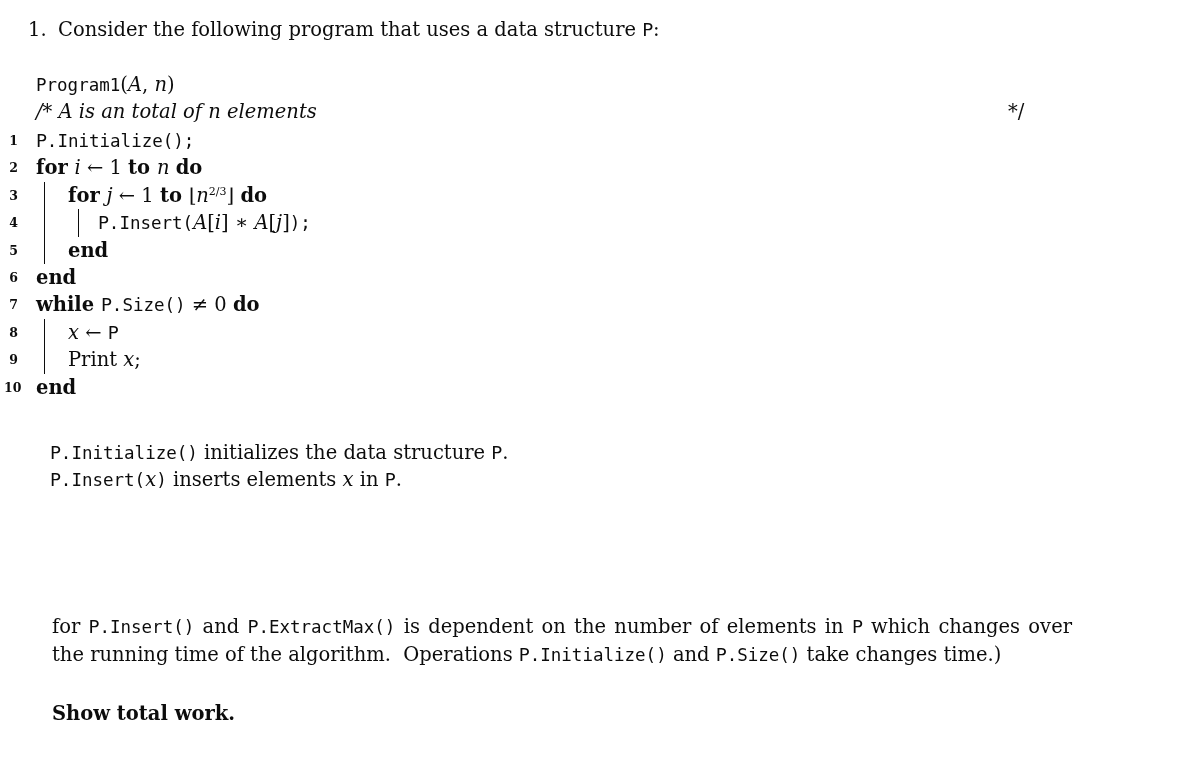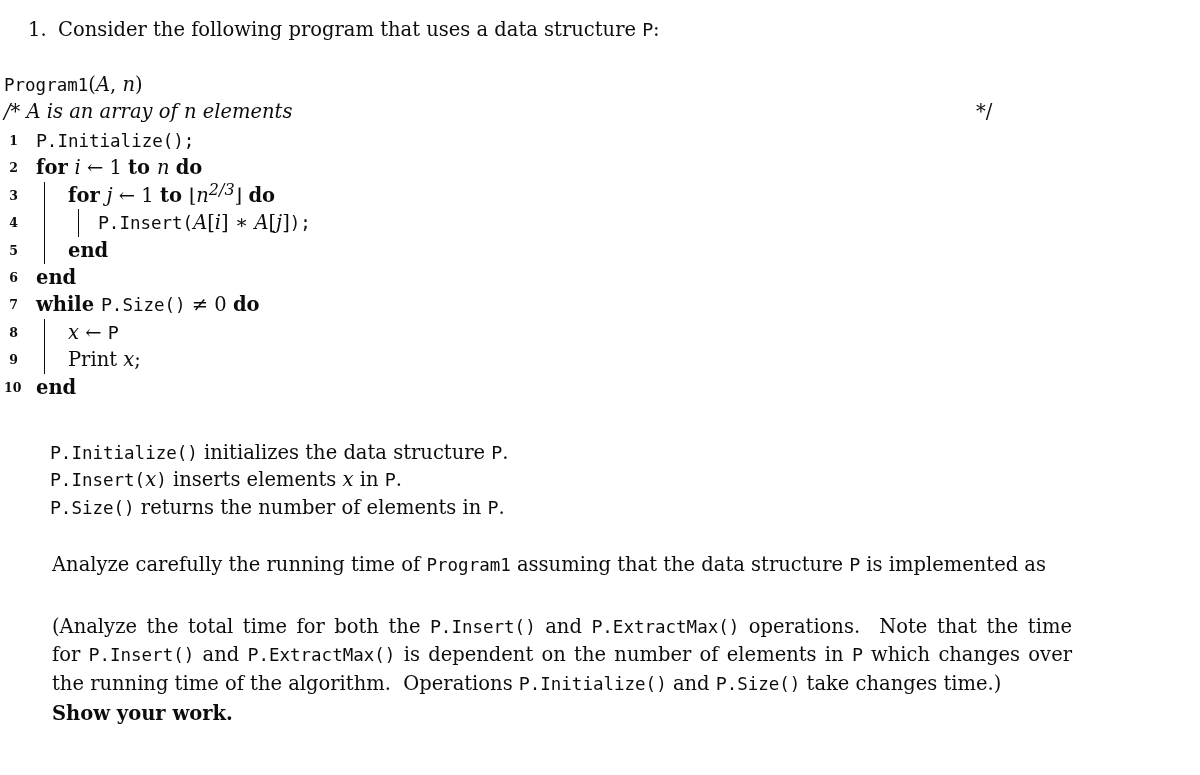--- a/index.html
+++ b/index.html
@@ -12,29 +12,29 @@
     font-family: "DejaVu Serif", "DejaVu Sans", serif;
     font-size: 19.5px;
     overflow: hidden;
   }
   .seg { white-space: pre-wrap; }
   .s-rm { }
   .s-it { font-style: italic; }
   .s-kw { font-weight: bold; }
   .s-mono { font-family: "DejaVu Sans Mono", monospace; font-size: 17.5px; }
   .s-sf { font-family: "DejaVu Sans", sans-serif; font-size: 18px; }
-  .s-sup { font-size: 16px; position: relative; top: -7px; font-style: italic; }
+  .s-sup { font-size: 11px; position: relative; top: -7px; }
 
   
   .heading { position: absolute; left: 28px; top: 16px; display: flex; line-height: 27px; }
   .heading-num { width: 30px; flex: none; }
 
   
   .algo { position: absolute; left: 4px; top: 71px; width: 1036px; }
-  .algo-title, .algo-comment { height: 27px; line-height: 27px; }
+  .algo-title, .algo-comment { margin-left: 32px; height: 27px; line-height: 27px; }
   .algo-comment { position: relative; }
   .comment-close { position: absolute; left: 972px; top: 0; }
 
   .code { margin-top: 2px; }
   .code-line { display: flex; height: 27.4px; }
   .lnum {
     width: 14px; flex: none; text-align: right;
     font-size: 12.5px; font-weight: 600; line-height: 27.4px;
   }
   .lcontent { margin-left: 18px; display: flex; align-items: baseline; line-height: 27.4px; }
@@ -59,21 +59,21 @@
 <div class="page">
 
   <div class="heading">
     <span class="heading-num">1.</span>
     <div><span class="seg s-rm">Consider the following program that uses a data structure </span><span class="seg s-sf">P</span><span class="seg s-rm">:</span></div>
   </div>
 
   <div class="algo">
     <div class="algo-title"><span class="seg s-mono">Program1</span><span class="seg s-rm">(</span><span class="seg s-it">A</span><span class="seg s-rm">, </span><span class="seg s-it">n</span><span class="seg s-rm">)</span></div>
     <div class="algo-comment">
-      <span><span class="seg s-it">/* A is an array of n elements</span></span>
+      <span><span class="seg s-it">/* A is an total of n elements</span></span>
       <span class="comment-close">*/</span>
     </div>
     <div class="code">
         <div class="code-line">
           <span class="lnum">1</span>
           <div class="lcontent">
             <span class="seg s-sf">P</span>
             <span class="seg s-mono">.Initialize();</span>
           </div>
         </div>
@@ -169,28 +169,25 @@
           <div class="lcontent">
             <span class="seg s-kw">end</span>
           </div>
         </div>
       </div>
   </div>
 
   <div class="desc">
       <div class="tline"><span class="seg s-sf">P</span><span class="seg s-mono">.Initialize()</span><span class="seg s-rm"> initializes the data structure </span><span class="seg s-sf">P</span><span class="seg s-rm">.</span></div>
       <div class="tline"><span class="seg s-sf">P</span><span class="seg s-mono">.Insert(</span><span class="seg s-it">x</span><span class="seg s-mono">)</span><span class="seg s-rm"> inserts elements </span><span class="seg s-it">x</span><span class="seg s-rm"> in </span><span class="seg s-sf">P</span><span class="seg s-rm">.</span></div>
-      <div class="tline"><span class="seg s-sf">P</span><span class="seg s-mono">.Size()</span><span class="seg s-rm"> returns the number of elements in </span><span class="seg s-sf">P</span><span class="seg s-rm">.</span></div>
     </div>
 
   <div class="para" id="analysis">
-      <div class="tline"><span class="seg s-rm">Analyze carefully the running time of </span><span class="seg s-mono">Program1</span><span class="seg s-rm"> assuming that the data structure </span><span class="seg s-sf">P</span><span class="seg s-rm"> is implemented as</span></div>
     </div>
 
   <div class="para" id="note">
-      <div class="tline"><span class="seg s-rm">(Analyze the total time for both the </span><span class="seg s-sf">P</span><span class="seg s-mono">.Insert()</span><span class="seg s-rm"> and </span><span class="seg s-sf">P</span><span class="seg s-mono">.ExtractMax()</span><span class="seg s-rm"> operations.  Note that the time</span></div>
       <div class="tline"><span class="seg s-rm">for </span><span class="seg s-sf">P</span><span class="seg s-mono">.Insert()</span><span class="seg s-rm"> and </span><span class="seg s-sf">P</span><span class="seg s-mono">.ExtractMax()</span><span class="seg s-rm"> is dependent on the number of elements in </span><span class="seg s-sf">P</span><span class="seg s-rm"> which changes over</span></div>
       <div class="tline"><span class="seg s-rm">the running time of the algorithm.  Operations </span><span class="seg s-sf">P</span><span class="seg s-mono">.Initialize()</span><span class="seg s-rm"> and </span><span class="seg s-sf">P</span><span class="seg s-mono">.Size()</span><span class="seg s-rm"> take changes time.)</span></div>
     </div>
 
-  <div class="footer"><span class="seg s-kw">Show your work.</span></div>
+  <div class="footer"><span class="seg s-kw">Show total work.</span></div>
 
 </div>
 
 </body></html>

